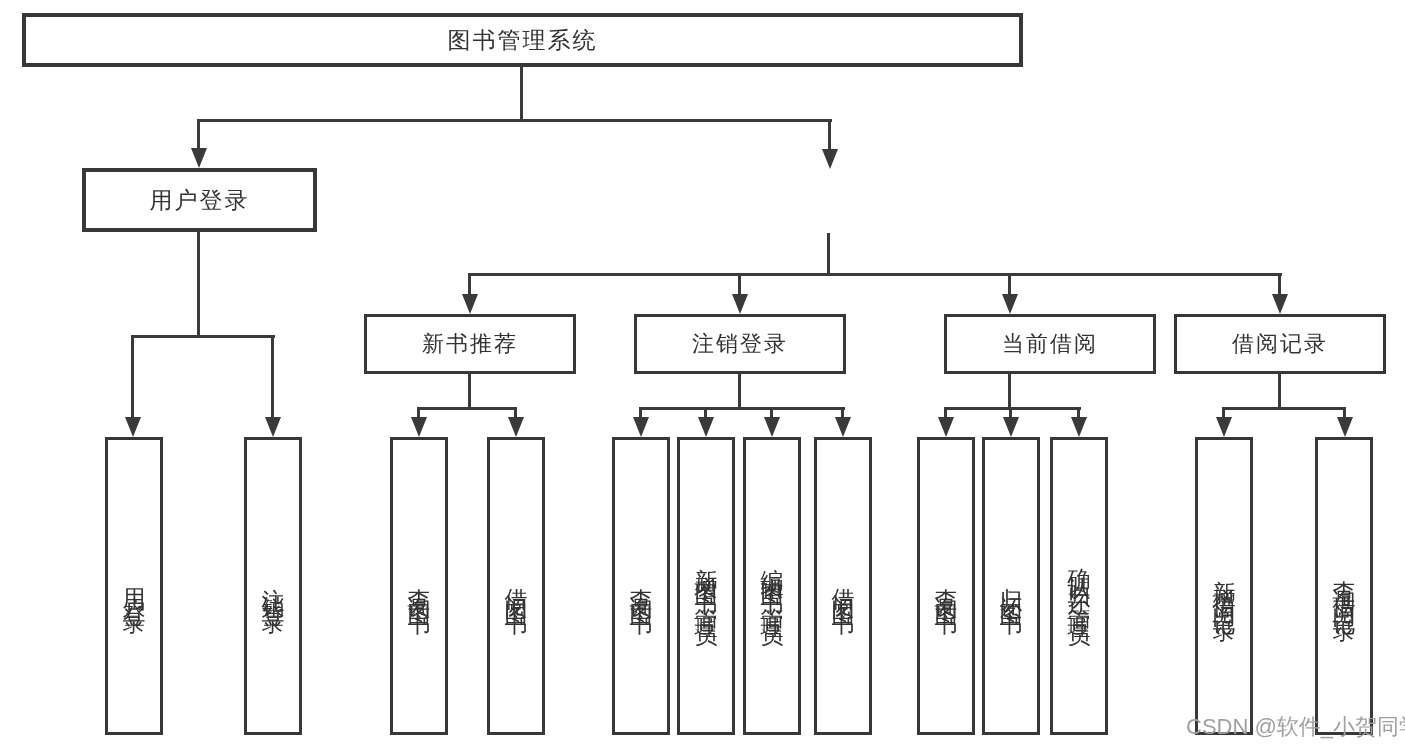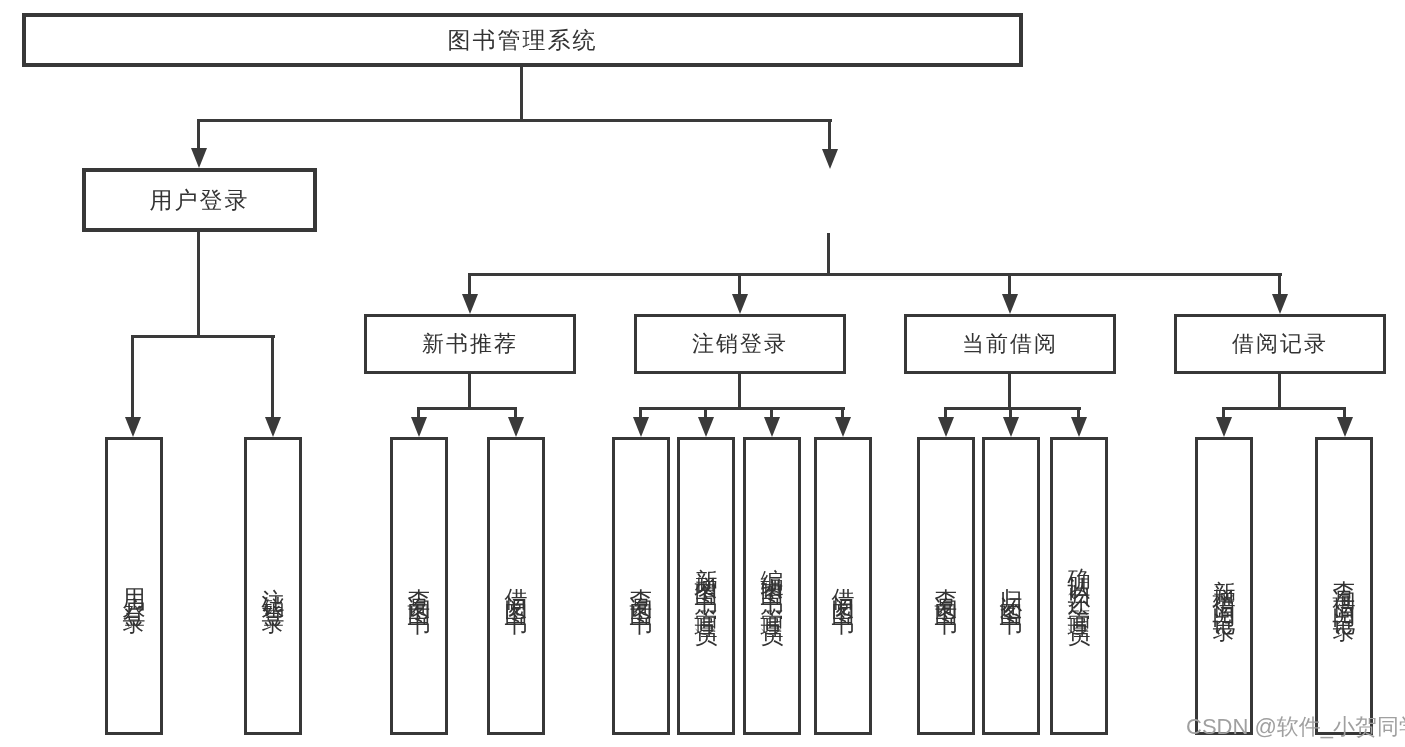--- a/index.html
+++ b/index.html
@@ -40,21 +40,21 @@
 
   <div class="node lv1" style="left:22px;top:13px;width:1001px;height:54px">图书管理系统</div>
 
   <div class="node lv2" style="left:82px;top:168px;width:235px;height:64px">用户登录</div>
 
 
   <div class="node lv3" style="left:364px;top:314px;width:212px;height:60px">新书推荐</div>
 
   <div class="node lv3" style="left:634px;top:314px;width:212px;height:60px">注销登录</div>
 
-  <div class="node lv3" style="left:904px;top:314px;width:212px;height:60px">当前借阅</div>
+  <div class="node lv3" style="left:944px;top:314px;width:212px;height:60px">当前借阅</div>
 
   <div class="node lv3" style="left:1174px;top:314px;width:212px;height:60px">借阅记录</div>
 
   <div class="leaf" style="left:105px;top:437px">
     <span>用户登录</span>
   </div>
   <div class="leaf" style="left:244px;top:437px">
     <span>注销登录</span>
   </div>
   <div class="leaf" style="left:390px;top:437px">

